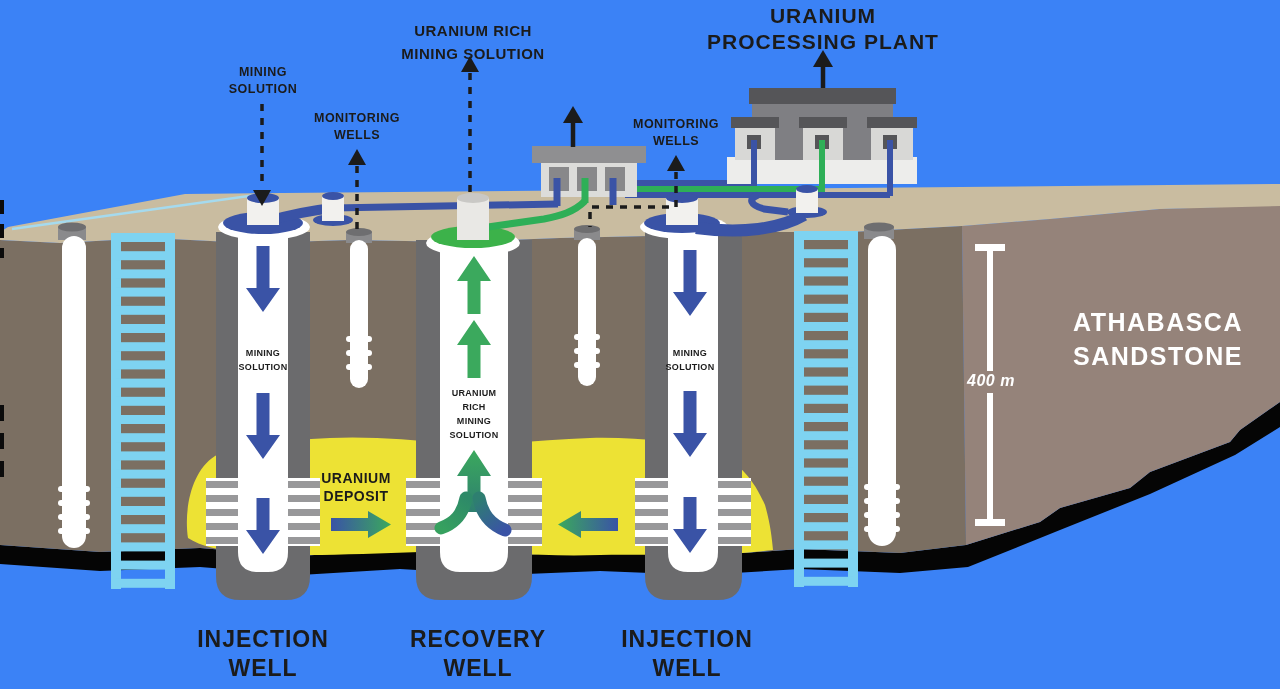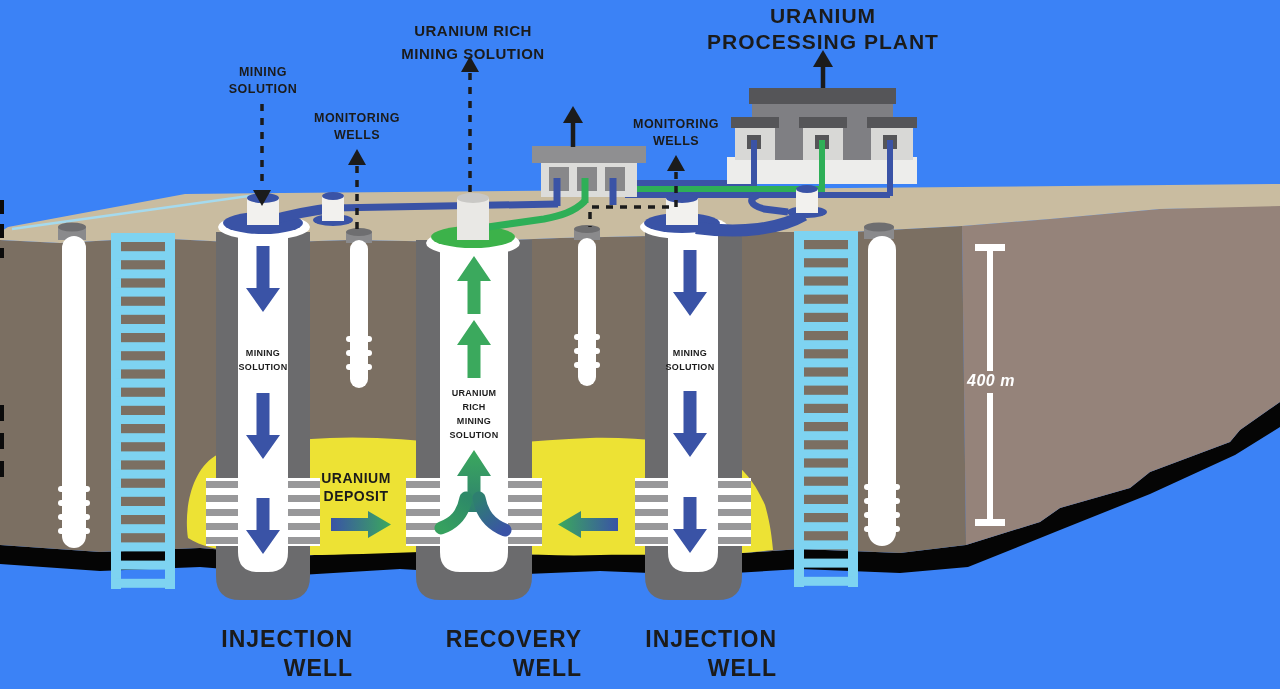--- a/index.html
+++ b/index.html
@@ -5,21 +5,21 @@
   html,body{margin:0;padding:0;background:#497150;}
   .stage{position:relative;width:1280px;height:689px;background:#3b82f6;overflow:hidden;
          font-family:"Liberation Sans", sans-serif;}
   .stage svg{position:absolute;left:0;top:0;}
   .lbl{position:absolute;white-space:pre-line;text-align:center;color:#1B1B1B;
        font-weight:700;line-height:1.35;letter-spacing:.5px;}
   .lbl.white{color:#FFFFFF;}
   .big{font-size:21px;letter-spacing:1px;line-height:1.25;}
   .med{font-size:12.5px;}
   .tiny{font-size:9px;line-height:1.55;letter-spacing:.3px;}
-  .bottom{font-size:23px;line-height:1.28;letter-spacing:1px;text-align:right;}
+  .bottom{font-size:23px;line-height:1.28;letter-spacing:1px;}
   .rock{font-size:25px;letter-spacing:1.5px;line-height:1.35;}
   .scale{font-size:16px;letter-spacing:.5px;}
   .deposit{font-size:14px;line-height:1.3;}
   .topsm{font-size:15px;line-height:1.5;}
 </style>
 </head>
 <body>
 
 <div class="stage">
 
@@ -304,39 +304,41 @@
 
 <div class="lbl med" style="left:193px;top:64px;width:140px;">MINING
 SOLUTION</div>
 
 <div class="lbl med" style="left:287px;top:110px;width:140px;">MONITORING
 WELLS</div>
 
 <div class="lbl med" style="left:606px;top:116px;width:140px;">MONITORING
 WELLS</div>
 
+<div class="lbl white rock" style="left:1040px;top:306px;width:236px;">ATHABASCA
+SANDSTONE</div>
 
 <div class="lbl white scale" style="left:959px;top:370px;width:64px;font-style:italic;">400 m</div>
 
 <div class="lbl tiny" style="left:223px;top:347px;width:80px;">MINING
 SOLUTION</div>
 
 <div class="lbl tiny" style="left:434px;top:387px;width:80px;">URANIUM
 RICH
 MINING
 SOLUTION</div>
 
 <div class="lbl tiny" style="left:650px;top:347px;width:80px;">MINING
 SOLUTION</div>
 
 <div class="lbl deposit" style="left:296px;top:469px;width:120px;">URANIUM
 DEPOSIT</div>
 
 <div class="lbl bottom" style="left:173px;top:625px;width:180px;">INJECTION
 WELL</div>
 
-<div class="lbl bottom" style="left:402px;top:625px;width:180px;">RECOVERY
+<div class="lbl bottom" style="left:388px;top:625px;width:180px;">RECOVERY
 WELL</div>
 
 <div class="lbl bottom" style="left:597px;top:625px;width:180px;">INJECTION
 WELL</div>
 
 </div>
 
 </body></html>

